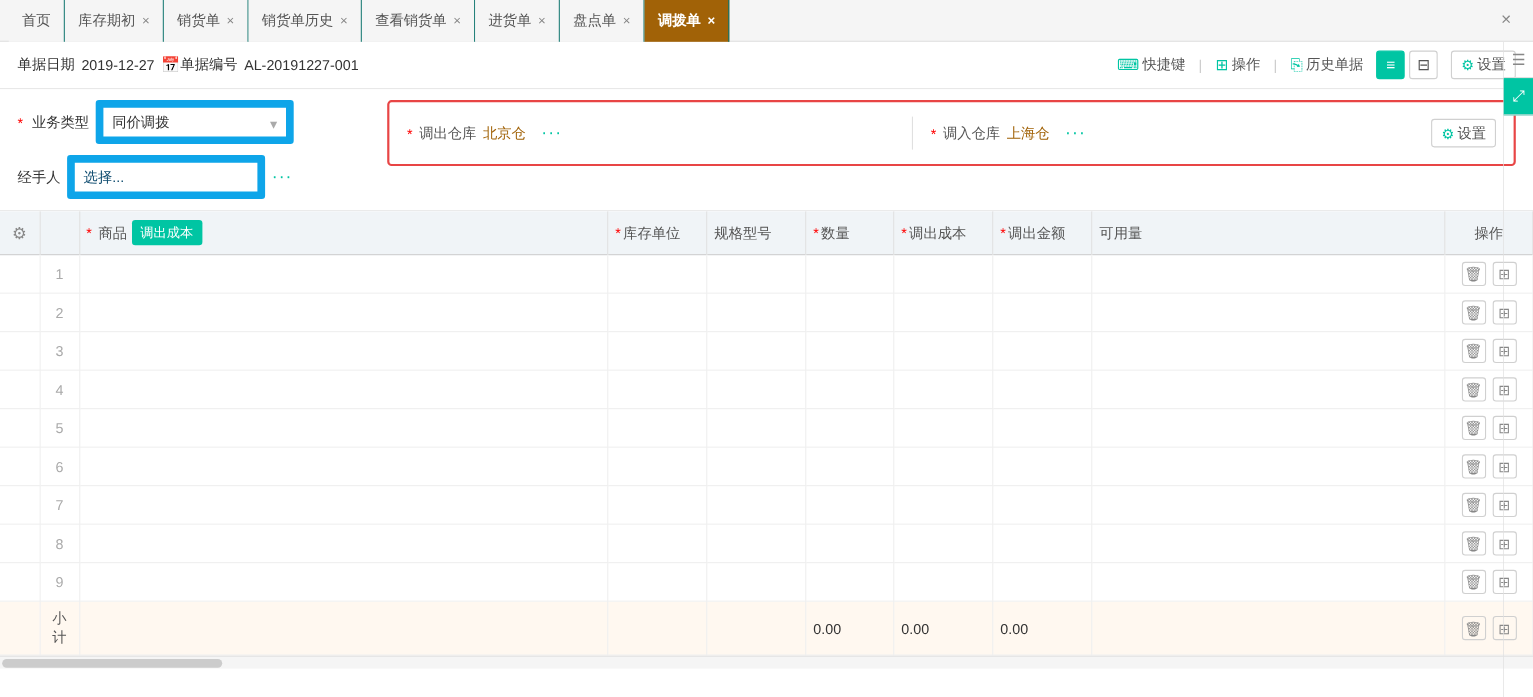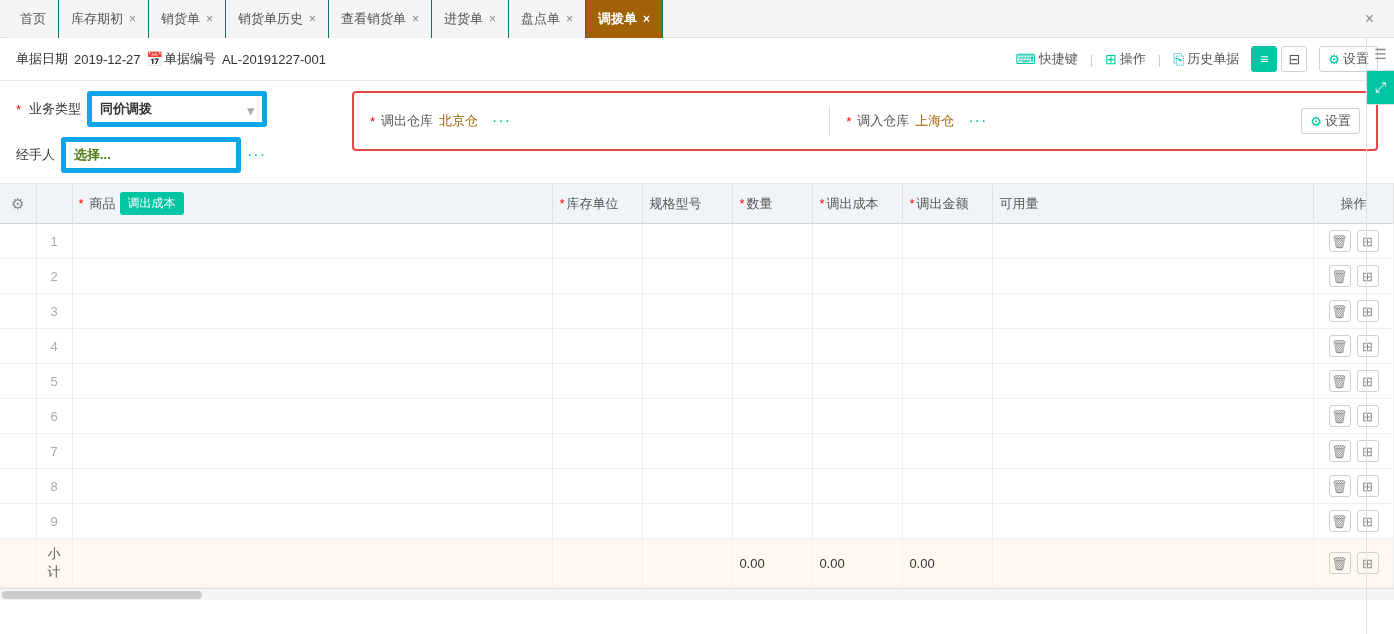--- a/index.html
+++ b/index.html
@@ -128,30 +128,29 @@
     }
     .form-field {
       display: flex;
       align-items: center;
       gap: 6px;
     }
     .form-field .req { color: #f00; margin-right: 2px; }
     .form-field .select-box {
       display: flex;
       align-items: flex-end;
-      border: 5px solid #0ea5e9;
+      border: 7px solid #0ea5e9;
       border-radius: 3px;
       padding: 4px 8px;
       min-width: 180px;
       cursor: pointer;
       justify-content: space-between;
-      font-weight: bold;
     }
     .form-field .select-box .arrow { color: #aaa; margin-left: 8px; }
-    .form-field .placeholder { color: #4d7c0f; }
+    .form-field .placeholder { color: #0c4a6e; }
     .form-field .dots-btn {
       color: #00c5a3;
       cursor: pointer;
       font-size: 16px;
       letter-spacing: 1px;
     }
 
     
     .highlight-box {
       flex: 1;

